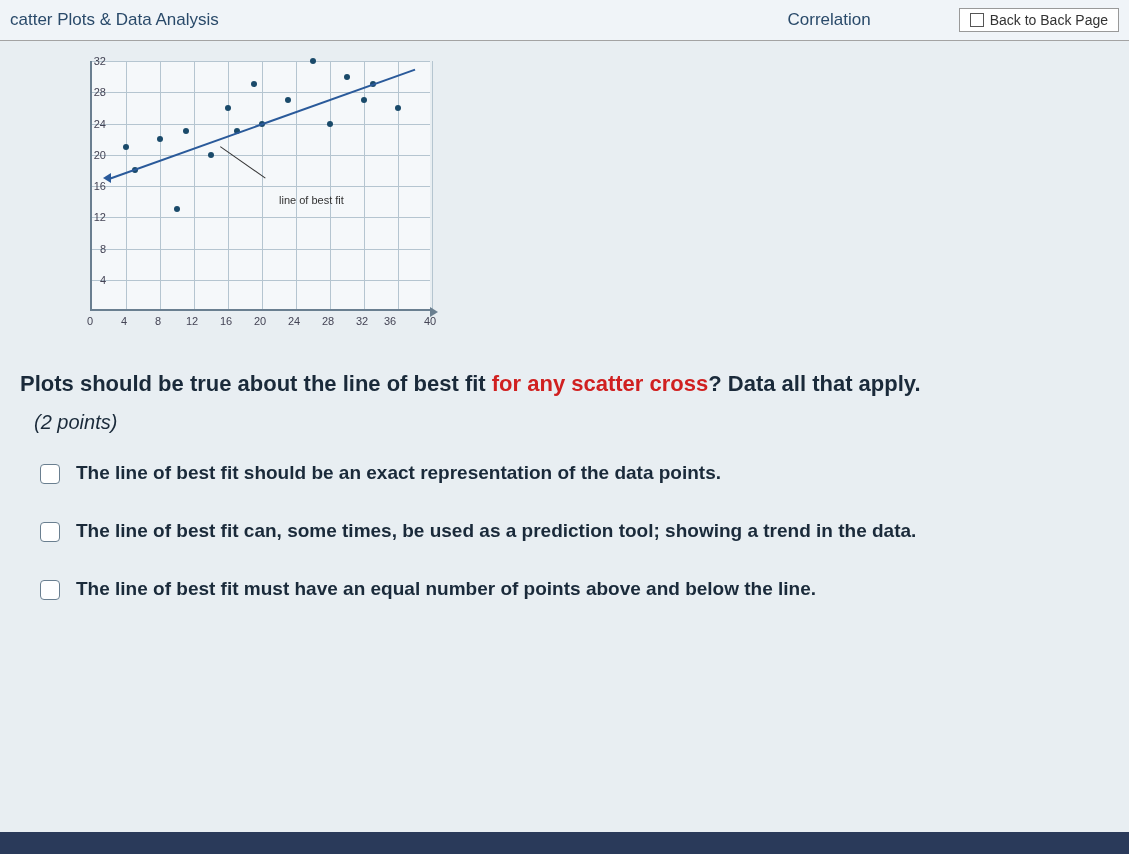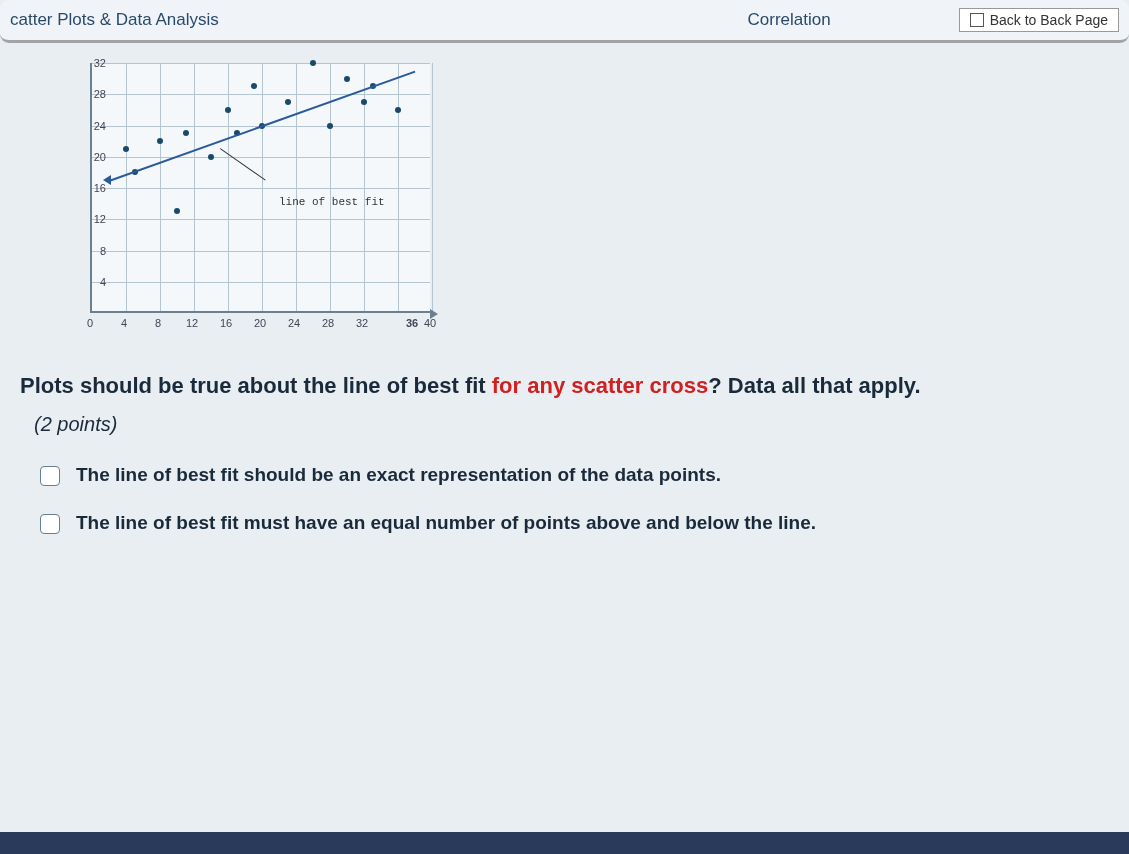--- a/index.html
+++ b/index.html
@@ -10,28 +10,27 @@
     height: 854px;
     overflow: hidden;
     color: #1a2a3a;
   }
   .header {
     display: flex;
     align-items: center;
     gap: 40px;
     height: 36px;
     padding: 20px 10px;
-    border-bottom: 3px solid #a3a3a3;
+    border-bottom: 1px solid #a3a3a3;
     background: #f0f4f8;
     font-size: 17px;
     color: #2a4a6a;
-    border-radius: 9px;
   }
   .header .crumb1 { margin-right: auto; }
-  .header .crumb2 { margin: 0 88px 0 -120px; }
+  .header .crumb2 { margin: 0 48px 0 -120px; }
   .back-btn {
     border: 1px solid #999;
     background: #fff;
     padding: 3px 10px;
     font-size: 14px;
     display: inline-flex;
     align-items: center;
     gap: 6px;
     color: #333;
   }
@@ -67,21 +66,21 @@
   .arrow-x { position:absolute; left:380px; top:256px; width:0;height:0;border-left:8px solid #6a7f90;border-top:5px solid transparent;border-bottom:5px solid transparent;}
   .arrow-l { position:absolute; left:32px; top:0; width:0;height:0;transform:translateY(-50%);border-right:8px solid #2a5a9a;border-top:5px solid transparent;border-bottom:5px solid transparent;}
   .annot-line { position:absolute; width:1px; background:#333; transform-origin: top left;}
   .annot-text { position:absolute; font-size:11px; color:#333; }
   .example-label { font-size: 24px; font-weight: bold; color: #1a2a3a; }
   .question {
     font-size: 22px; font-weight: bold; margin: 10px 0 14px 10px;
   }
   .question .red { color: #d02020; }
   .points { font-style: italic; font-size: 20px; margin: 0 0 28px 24px; }
-  .opts { display: flex; flex-direction: column; gap: 26px; margin-left: 30px; justify-content: center; }
+  .opts { display: flex; flex-direction: column; gap: 36px; margin-left: 30px; justify-content: center; }
   .opt { display: flex; align-items: flex-start; gap: 16px; font-size: 19px; font-weight: bold; max-width: 1000px;}
   .cb {
     width: 20px; height: 20px; flex: 0 0 20px;
     border: 1.5px solid #6a7f90;
     border-radius: 4px;
     background: #fff;
     margin-top: 2px;
   }
   .taskbar {
     position: absolute; bottom:0; left:0; right:0; height: 22px;
@@ -135,33 +134,33 @@
           <div class="pt" style="left: 195.5px; top: 39.0625px;"></div>
           <div class="pt" style="left: 221px; top: 0px;"></div>
           <div class="pt" style="left: 238px; top: 62.5px;"></div>
           <div class="pt" style="left: 255px; top: 15.625px;"></div>
           <div class="pt" style="left: 272px; top: 39.0625px;"></div>
           <div class="pt" style="left: 280.5px; top: 23.4375px;"></div>
           <div class="pt" style="left: 306px; top: 46.875px;"></div>
           <div class="fit-line" style="left: 17px; top: 117.188px; width: 324.96px; transform: rotate(-19.6686deg);"></div>
           <div class="arrow-l" style="left: 11px; top: 117.188px;"></div>
           <div class="annot-line" style="left: 127.5px; top: 85.9375px; height: 55px; transform: rotate(-55deg);"></div>
-          <div class="annot-text" style="left: 187px; top: 132.812px; font-family: Liberation Mono, monospace;">line of best fit</div>
+          <div class="annot-text" style="left: 187px; top: 132.812px;">line of best fit</div>
         </div>
       <div class="arrow-x"></div>
     <div class="x-tick" style="left: 40px;">0</div>
         <div class="x-tick" style="left: 74px;">4</div>
         <div class="x-tick" style="left: 108px;">8</div>
         <div class="x-tick" style="left: 142px;">12</div>
         <div class="x-tick" style="left: 176px;">16</div>
         <div class="x-tick" style="left: 210px;">20</div>
         <div class="x-tick" style="left: 244px;">24</div>
         <div class="x-tick" style="left: 278px;">28</div>
         <div class="x-tick" style="left: 312px;">32</div>
-        <div class="x-tick" style="left: 362px; font-weight: bold;">36</div>
+        <div class="x-tick" style="left: 340px;">36</div>
         <div class="x-tick" style="left: 380px;">40</div>
         <div class="y-tick" style="top: 228.75px;">4</div>
         <div class="y-tick" style="top: 197.5px;">8</div>
         <div class="y-tick" style="top: 166.25px;">12</div>
         <div class="y-tick" style="top: 135px;">16</div>
         <div class="y-tick" style="top: 103.75px;">20</div>
         <div class="y-tick" style="top: 72.5px;">24</div>
         <div class="y-tick" style="top: 41.25px;">28</div>
         <div class="y-tick" style="top: 10px;">32</div>
       </div>
@@ -172,18 +171,22 @@
   </div>
   <div class="points">(2 points)</div>
 
   <div class="opts" id="opts">
       <div class="opt">
         <div class="cb"></div>
         <div>The line of best fit should be an exact representation of the data points.</div>
       </div>
       <div class="opt">
         <div class="cb"></div>
+        <div>The line of best fit can, some times, be used as a prediction tool; showing a trend in the data.</div>
+      </div>
+      <div class="opt">
+        <div class="cb"></div>
         <div>The line of best fit must have an equal number of points above and below the line.</div>
       </div>
     </div>
 </div>
 
 <div class="taskbar"></div>
 
 </body></html>

